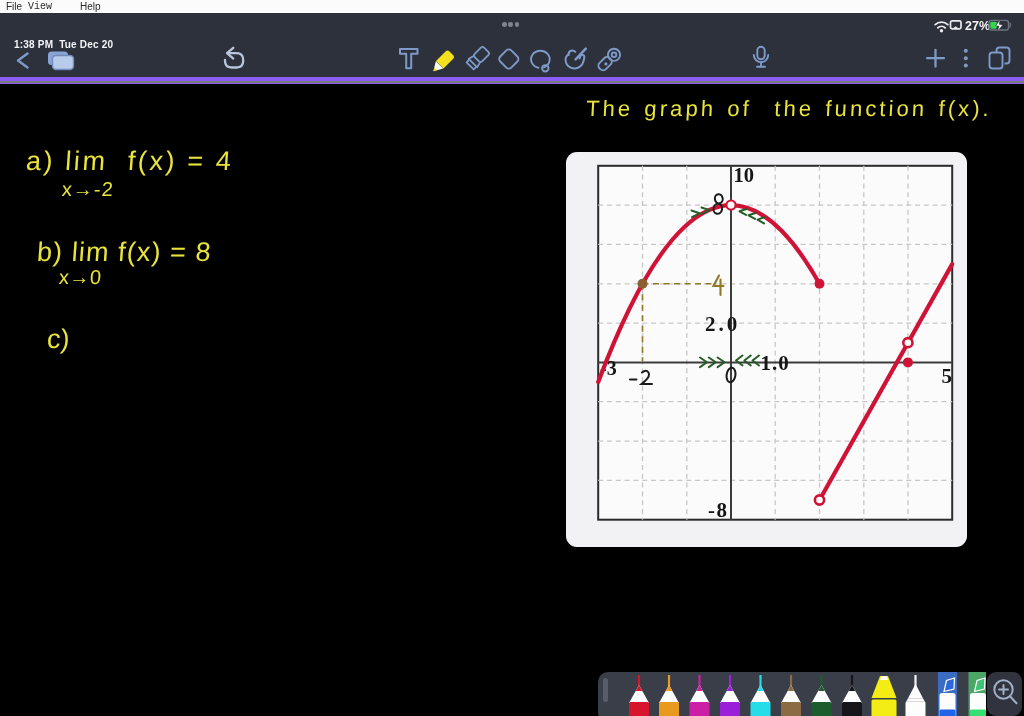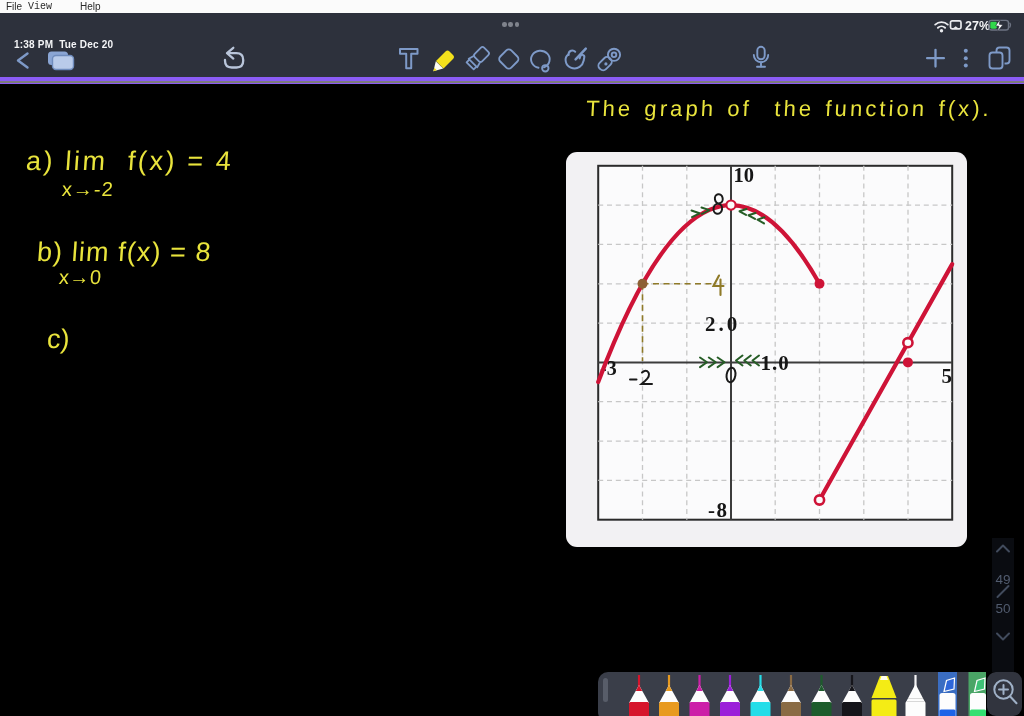--- a/index.html
+++ b/index.html
@@ -179,31 +179,20 @@
         <path d="M198.5 65.2 l-7 2.4 l6.5 3.8"></path>
         <path d="M134 205.5 l7 4.8 l-7 4.8"></path>
         <path d="M142.8 205.5 l7 4.8 l-7 4.8"></path>
         <path d="M151.6 205.5 l7 4.8 l-7 4.8"></path>
         <path d="M176.5 203.5 l-6.5 5 l6.5 5"></path>
         <path d="M184.8 203.5 l-6.5 5 l6.5 5"></path>
         <path d="M193 203.5 l-6.5 5 l6.5 5"></path>
       </g>
     </svg>
   </div>
-  <div id="pager">
-    <svg width="22" height="110" viewBox="0 0 22 110">
-      <g stroke="#414b5c" stroke-width="2" fill="none" stroke-linecap="round" stroke-linejoin="round">
-        <path d="M5 13.5 l6 -6 l6 6"></path>
-        <path d="M5 95.5 l6 6 l6 -6"></path>
-        <path d="M5.5 59 L16.5 48"></path>
-      </g>
-      <text x="11" y="46" font-size="13.5" fill="#515b6e" text-anchor="middle">49</text>
-      <text x="11" y="75" font-size="13.5" fill="#515b6e" text-anchor="middle">50</text>
-    </svg>
-  </div>
   <div id="palette">
     <svg id="pens" width="388" height="50" viewBox="0 0 388 50">
       <rect x="5" y="6" width="5" height="24" rx="2.5" fill="#585d69"></rect>
       <g>
         <path d="M41 3 V15" stroke="#d6152c" stroke-width="2.2"></path>
         <polygon points="31,31 41,13 51,31" fill="#fdfdfd"></polygon>
         <polygon points="37.8,19 41,13 44.2,19" fill="#d6152c"></polygon>
         <rect x="31" y="30" width="20" height="20" rx="1.5" fill="#d6152c"></rect>
       </g>
       <g>

